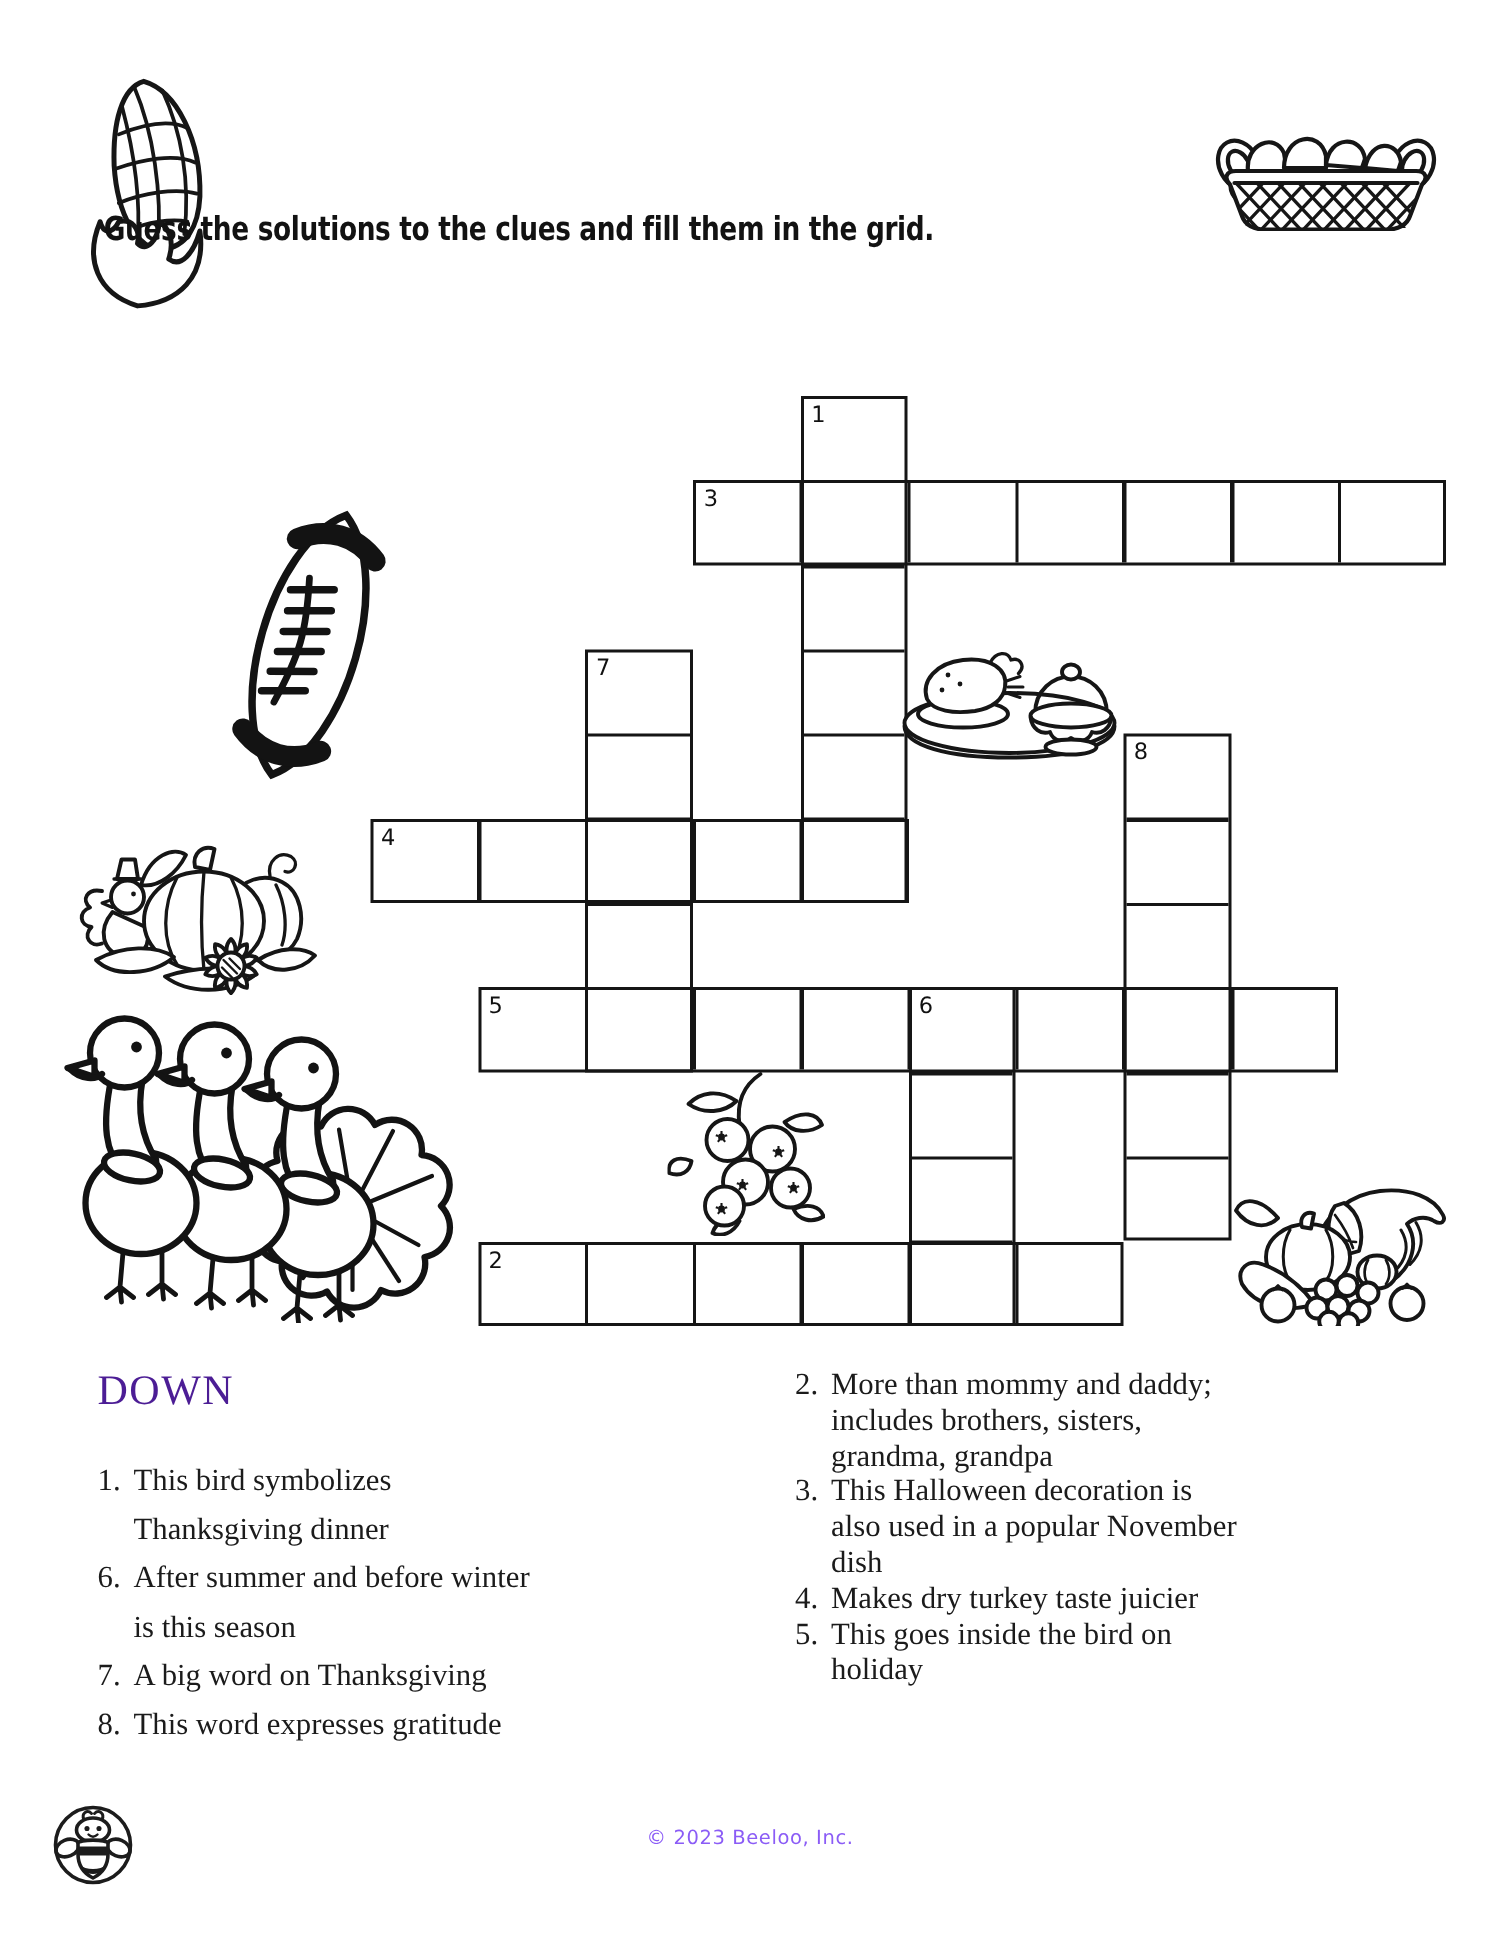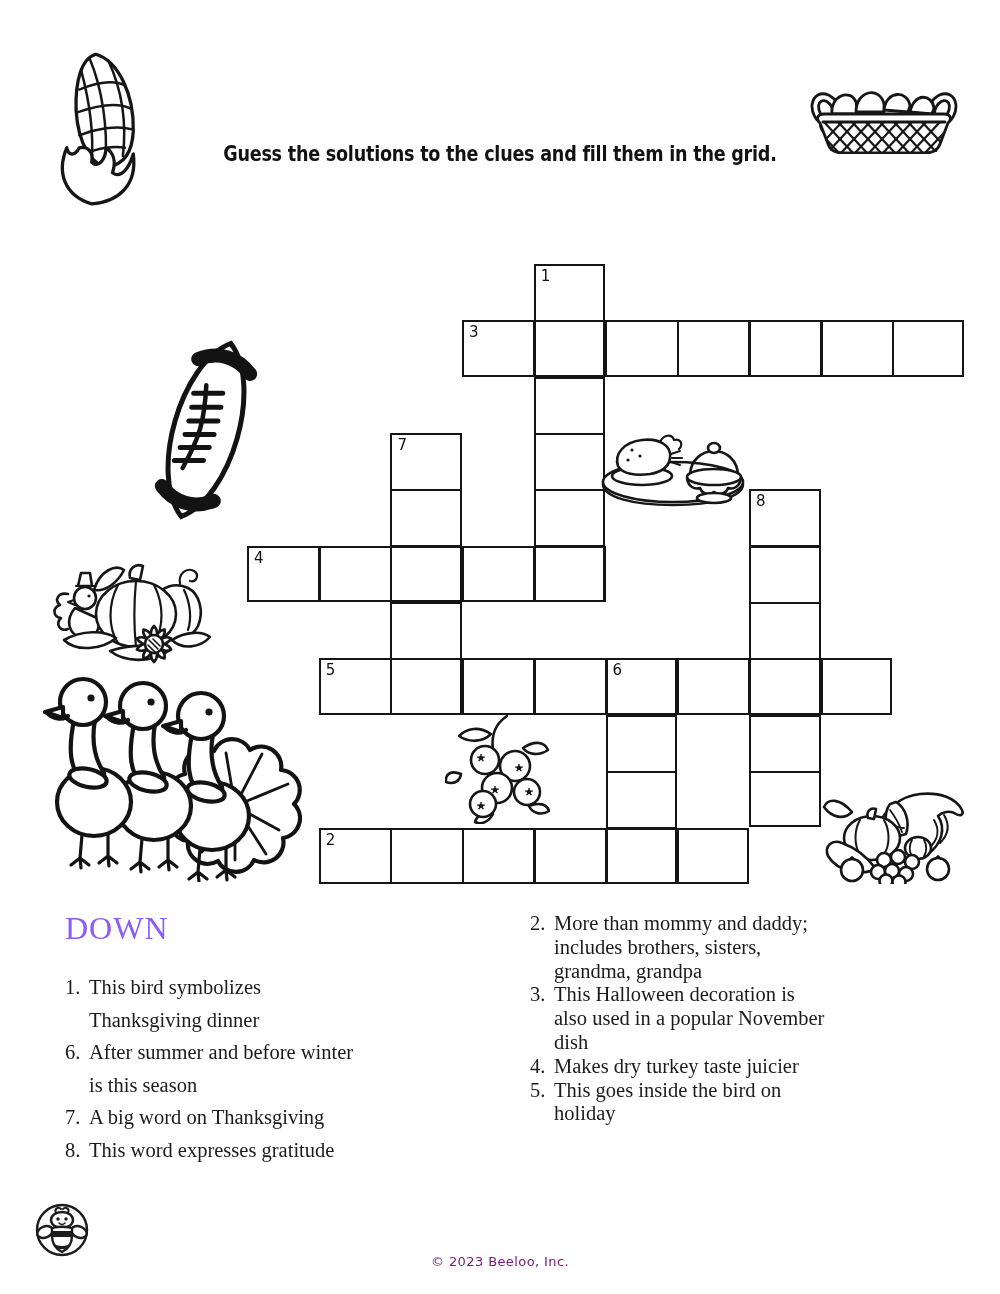--- a/index.html
+++ b/index.html
@@ -5,21 +5,21 @@
   html,body{margin:0;padding:0;background:#e8e8e8;}
   .page{position:relative;width:1000px;height:1294px;background:#ffffff;margin:0 auto;
         font-family:"DejaVu Sans",sans-serif;color:#161616;overflow:hidden;}
   svg{display:block;}
   .abs{position:absolute;}
 
   
   .title-wrap{position:absolute;left:0;right:0;top:66px;text-align:center;}
   .title{display:inline-block;font-size:43px;font-weight:bold;letter-spacing:-1px;
          transform:scaleX(.76);transform-origin:center;white-space:nowrap;color:#121212;}
-  .subtitle-wrap{position:absolute;left:0;right:0;top:141px;text-align:center;}
+  .subtitle-wrap{position:absolute;left:0;right:0;top:141px;text-align:left;}
   .subtitle{display:inline-block;font-size:22px;font-weight:bold;letter-spacing:-.3px;
             transform:scaleX(.80);transform-origin:center;white-space:nowrap;color:#121212;}
 
   
   .grid-layer{position:absolute;left:0;top:0;width:100%;height:100%;}
   .word{position:absolute;border:2.5px solid #151515;box-sizing:border-box;background:transparent;}
   .divider{position:absolute;background:#151515;}
   .divider.v{top:0;bottom:0;width:2.5px;}
   .divider.h{left:0;right:0;height:2.5px;}
   .cellnum{position:absolute;top:1px;left:5px;font-size:15px;line-height:18px;color:#111;
@@ -31,35 +31,35 @@
     text-shadow:-1px -1px 0 #2a2a2a,1px -1px 0 #2a2a2a,-1px 1px 0 #2a2a2a,1px 1px 0 #2a2a2a,
                 0 -1.4px 0 #2a2a2a,0 1.4px 0 #2a2a2a,-1.4px 0 0 #2a2a2a,1.4px 0 0 #2a2a2a;}
   .happy-l1{font-size:27px;font-weight:bold;letter-spacing:1px;font-family:"DejaVu Sans",sans-serif;}
   .happy-l2{font-size:27px;font-style:italic;font-family:"DejaVu Serif",serif;margin-top:2px;}
   .happy-l3{font-size:25px;letter-spacing:4px;font-family:"DejaVu Sans",sans-serif;margin-top:3px;}
 
   
   .clue-col{position:absolute;font-family:"Liberation Serif","DejaVu Serif",serif;color:#1b1b1b;}
   .down-col{left:65px;top:905px;width:400px;}
   .across-col{left:530px;top:909px;width:445px;}
-  .clue-heading{font-size:32px;line-height:46px;font-family:"Liberation Serif","DejaVu Serif",serif;
-                font-weight:normal;letter-spacing:1px;color:#8b5cf6;}
+  .clue-heading{font-size:28px;line-height:46px;font-family:"Liberation Serif","DejaVu Serif",serif;
+                font-weight:normal;letter-spacing:1px;color:#4c1d95;}
   .down-col .clue-list{margin-top:20px;}
   .across-col .clue-list{margin-top:3px;}
   .clue{display:flex;align-items:flex-start;}
   .clue-num{flex:0 0 24px;text-align:left;}
   .clue-text{flex:1;}
   .down-col .clue{font-size:20.5px;line-height:32.5px;}
   .across-col .clue{font-size:20.5px;line-height:23.8px;}
 
   
   .brand{position:absolute;left:100px;top:1206px;font-size:37px;font-weight:bold;
          letter-spacing:-.5px;color:#222;font-family:"DejaVu Sans",sans-serif;}
-  .copyright{position:absolute;left:0;right:0;top:1254px;text-align:center;font-size:13px;
-             color:#701a75;letter-spacing:.4px;}
+  .copyright{position:absolute;left:0;right:0;top:1218px;text-align:center;font-size:13px;
+             color:#8b5cf6;letter-spacing:.4px;}
   .qr-block{position:absolute;left:903px;top:1188px;width:76px;text-align:center;}
   .qr-label{font-size:8px;color:#b9b9b9;letter-spacing:.2px;}
   .qr-svg{margin:4px auto 0 auto;}
   .qr-code-text{font-size:9.5px;color:#b3b3b3;margin-top:6px;letter-spacing:.3px;}
 </style>
 </head>
 <body>
 
 <div class="page">
 

